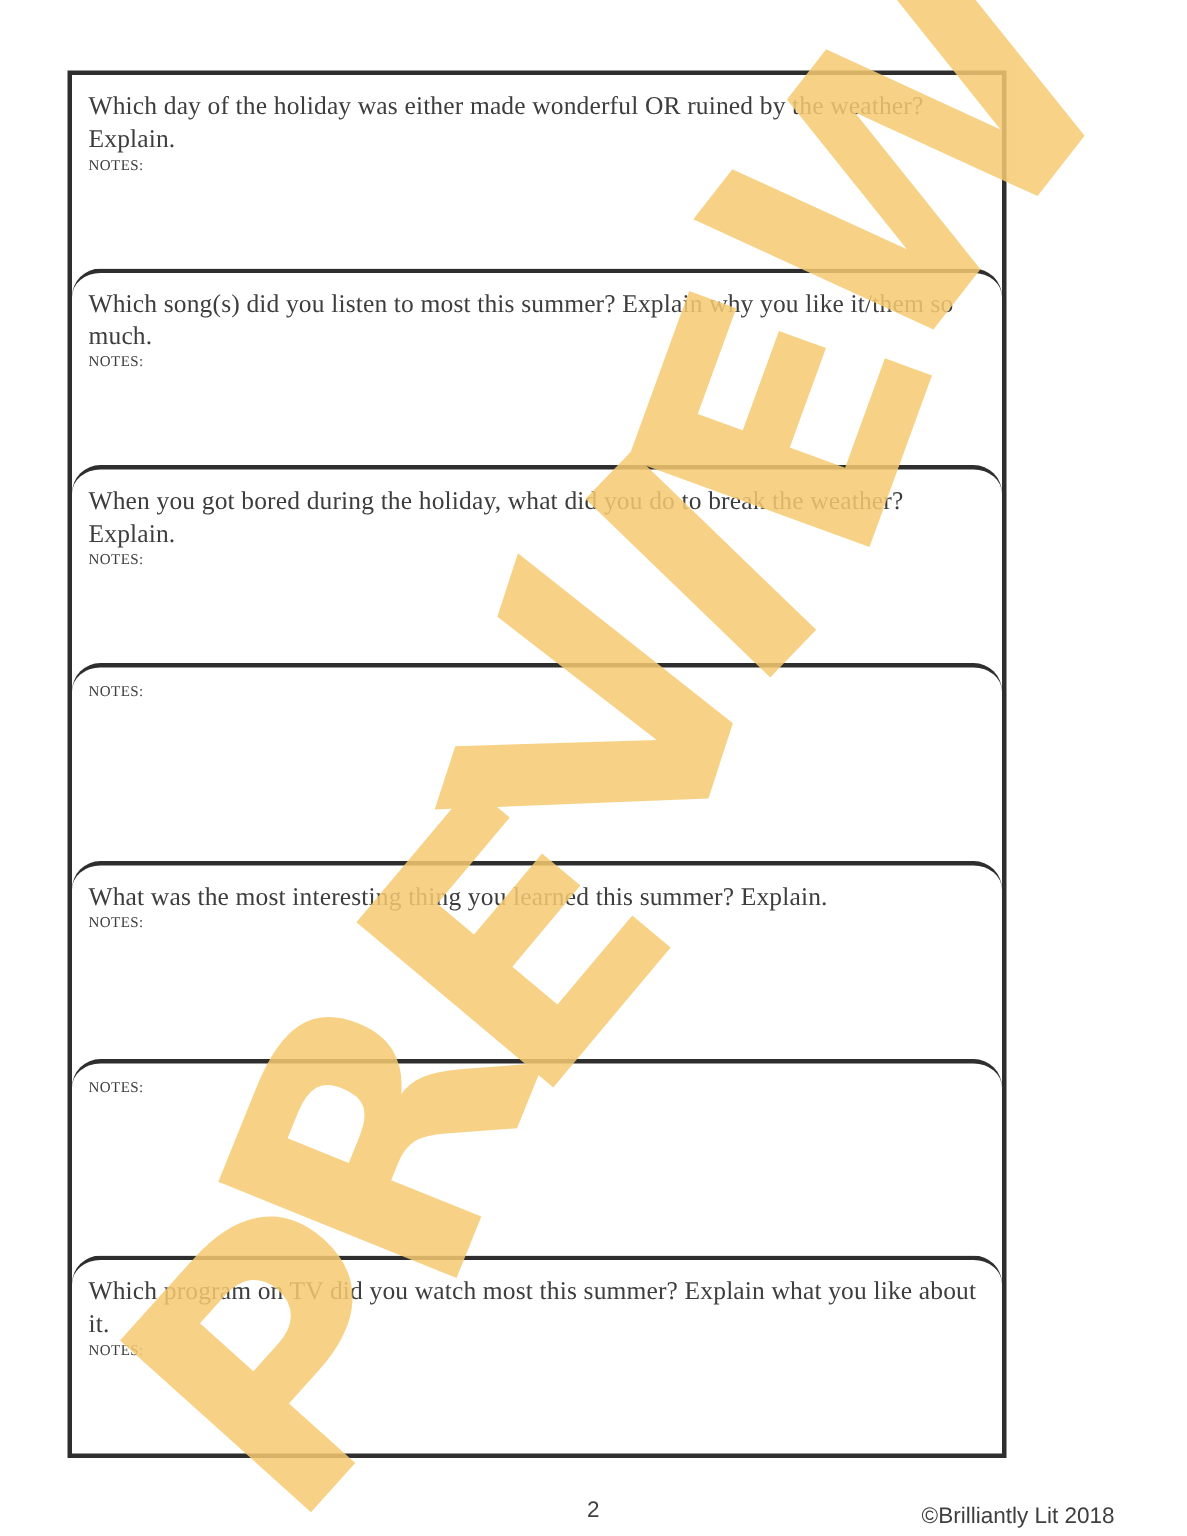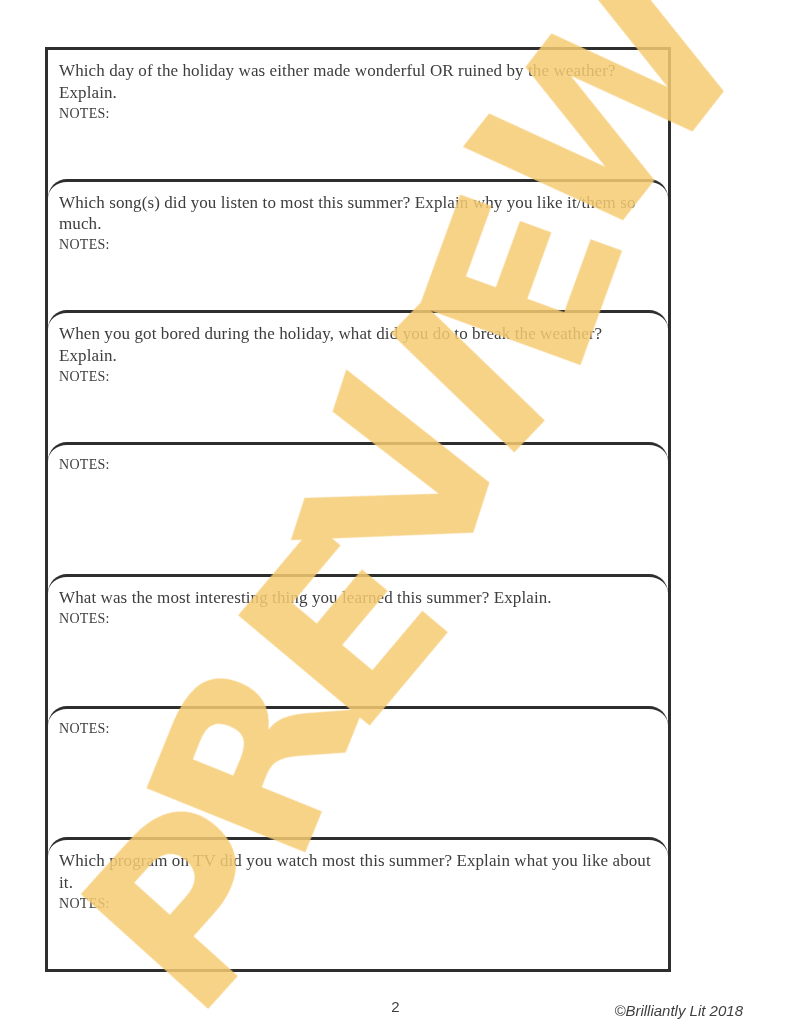--- a/index.html
+++ b/index.html
@@ -41,21 +41,21 @@
   }
   .q-text {
     margin: 0;
     font-size: 17px;
     line-height: 1.28;
     color: #3d3d3d;
     letter-spacing: 0.1px;
   }
   .notes {
     margin: 1px 0 0 0;
-    font-size: 14px;
+    font-size: 10px;
     line-height: 1.25;
     color: #3d3d3d;
     letter-spacing: 0.3px;
   }
 
   
   .watermark {
     position: absolute;
     left: 408px;
     top: 494px;
@@ -94,21 +94,20 @@
   .page-number {
     position: absolute;
     left: 0;
     width: 791px;
     text-align: center;
   }
   .copyright {
     position: absolute;
     right: 48px;
     top: 4px;
-    font-style: italic;
   }
 </style>
 </head>
 <body>
 
 <div class="page">
 
   <div class="worksheet">
 
     <div class="q-row">

